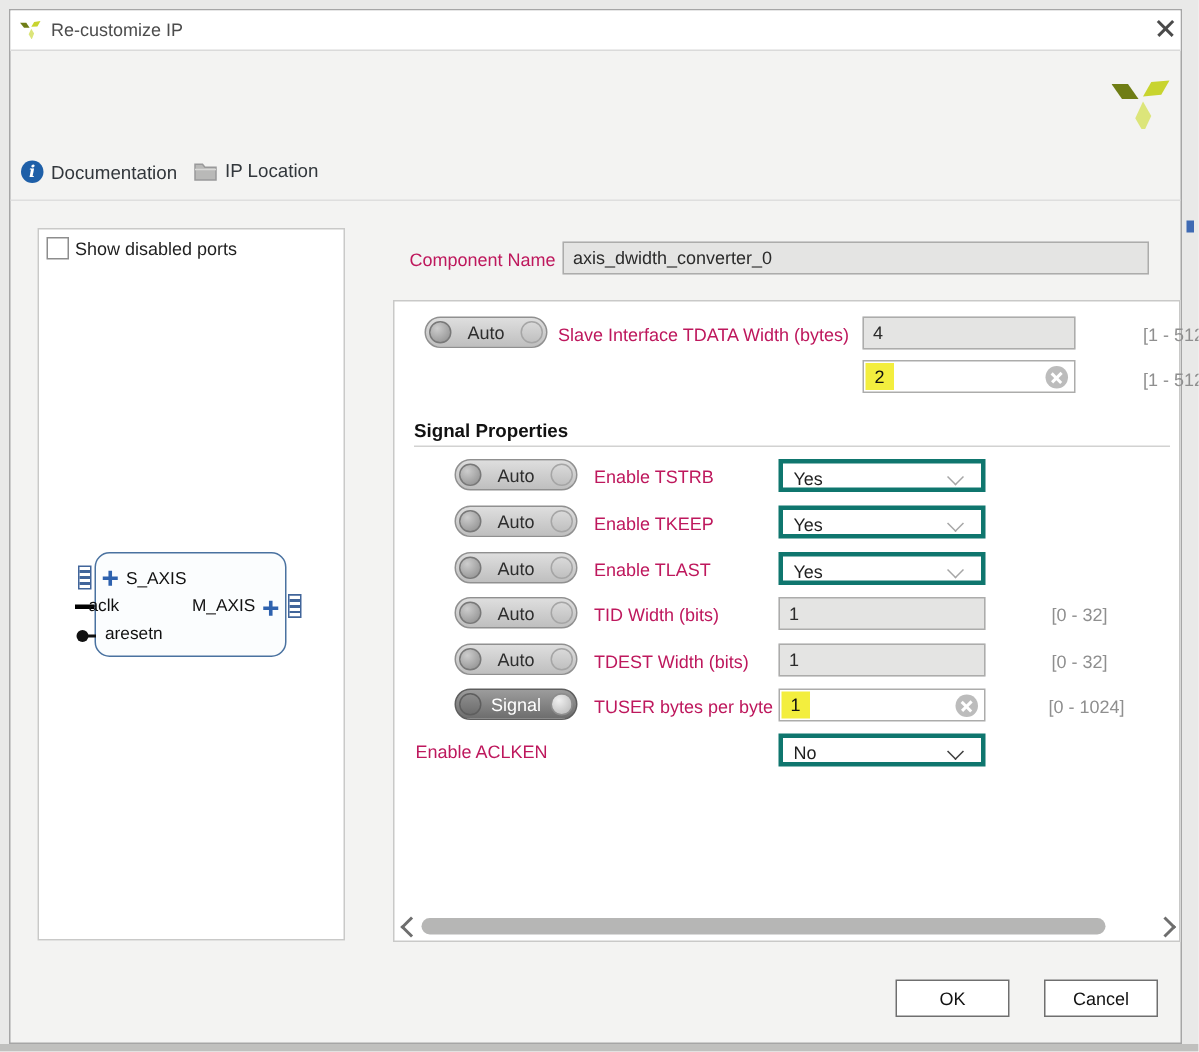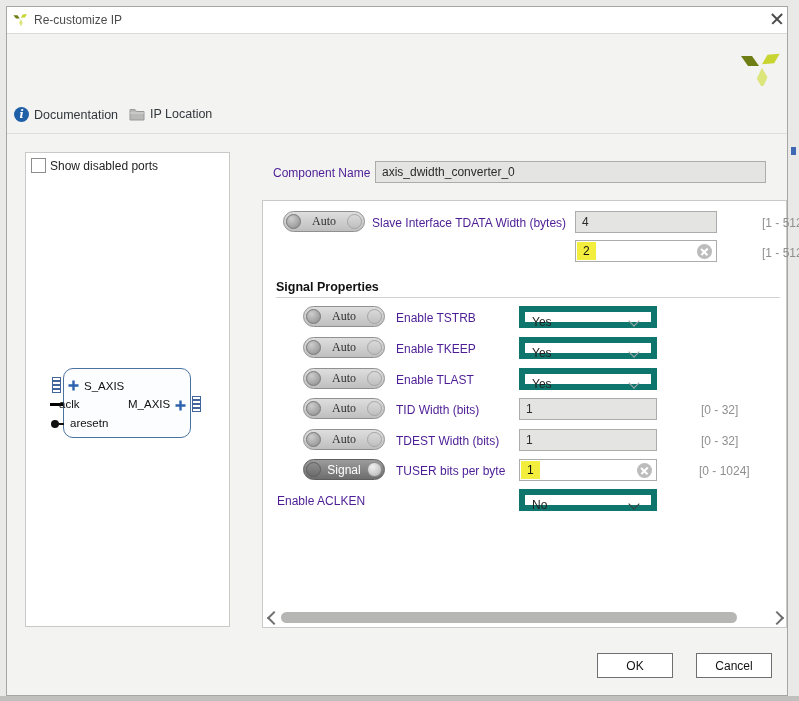--- a/index.html
+++ b/index.html
@@ -37,45 +37,45 @@
   .ip-block{left:63px;top:368px;width:128px;height:70px;border:1.4px solid #4a72a0;border-radius:10px;background:#fbfdfe;box-sizing:border-box;}
   .port-text{font-size:11.5px;color:#111;}
   .bus-icon{width:9px;height:16px;border:1px solid #41659a;box-sizing:border-box;
             background:repeating-linear-gradient(180deg,#ffffff 0 2px,#41659a 2px 4px);}
   .plus-icon svg{display:block;}
   .clk-stub{width:13px;height:3px;background:#000;}
   .rst-dot{width:8px;height:8px;border-radius:50%;background:#111;}
   .rst-bar{width:6px;height:2px;background:#111;}
 
   
-  .row-label{font-size:12px;color:#4c1d95;white-space:nowrap;}
+  .row-label{font-size:12px;color:#be185d;white-space:nowrap;}
   .field{height:22px;box-sizing:border-box;border:1px solid #acacab;font-size:12px;line-height:20px;}
   .field.disabled{background:#e4e4e3;color:#2b2b2b;padding-left:6px;}
   .field.editable{background:#ffffff;color:#111;}
   .hl{display:inline-block;margin:1px 0 0 1px;height:18px;line-height:18px;padding:0 6px;}
   .range{font-size:12px;color:#8f8f8f;white-space:nowrap;padding-left:35px;}
   .section-title{font-size:12.5px;font-weight:bold;color:#111;}
   .section-line{height:1px;background:#d2d2d1;}
 
   
   .toggle{width:82px;height:21px;border-radius:11px;display:flex;align-items:center;justify-content:space-between;
           padding:0 2px;box-sizing:border-box;cursor:pointer;}
-  .toggle.auto{background:linear-gradient(180deg,#dedede,#bfbfbf);border:1px solid #909090;font-family:Liberation Serif, serif;}
+  .toggle.auto{background:linear-gradient(180deg,#dedede,#bfbfbf);border:1px solid #909090;}
   .toggle.manual{background:linear-gradient(180deg,#9c9c9c,#6d6d6d);border:1px solid #5e5e5e;}
   .knob{width:15px;height:15px;border-radius:50%;box-sizing:border-box;flex:0 0 auto;}
   .auto .knob.strong{background:radial-gradient(circle at 35% 30%,#cdcdcd,#8b8b8b);border:1px solid #787878;}
   .auto .knob.ghost{background:linear-gradient(180deg,#d9d9d9,#c0c0c0);border:1px solid #a5a5a5;}
   .manual .knob.strong{background:radial-gradient(circle at 35% 30%,#f0f0f0,#b3b3b3);border:1px solid #8d8d8d;}
   .manual .knob.ghost{background:linear-gradient(180deg,#8d8d8d,#6d6d6d);border:1px solid #5e5e5e;}
   .tg-label{flex:1;text-align:center;font-size:12px;}
   .auto .tg-label{color:#2e2e2e;}
   .manual .tg-label{color:#fff;}
 
   
-  .dropdown{width:138px;height:22px;background:#fff;border:6px solid #0f766e;box-sizing:border-box;
+  .dropdown{width:138px;height:22px;background:#fff;border:3px solid #0f766e;box-sizing:border-box;
             font-size:12px;line-height:20px;padding-left:7px;cursor:pointer;}
   .chev{position:absolute;right:13px;top:5px;width:7px;height:7px;border-right:1.7px solid #a6a6a6;
         border-bottom:1.7px solid #a6a6a6;transform:rotate(45deg);}
   .dropdown.enabled .chev{border-color:#3d3d3d;}
 
   .clear-icon{position:absolute;right:4px;top:3px;width:15px;height:15px;border-radius:50%;background:#bcbcbc;cursor:pointer;}
   .clear-icon span{position:absolute;left:3.2px;top:6.7px;width:8.5px;height:1.6px;background:#fff;}
   .clear-icon .cx1{transform:rotate(45deg);}
   .clear-icon .cx2{transform:rotate(-45deg);}
 
@@ -243,21 +243,21 @@
   <div class="abs field disabled" style="left:519px;top:429px;width:138px">
     <span>1</span>
   </div>
   <span class="abs range" style="left:666px;top:434px">[0 - 32]</span>
 
   <div class="abs toggle manual" style="left:303px;top:459px">
     <span class="knob ghost"></span>
     <span class="tg-label">Signal</span>
     <span class="knob strong"></span>
   </div>
-  <span class="abs row-label" style="left:396px;top:464px">TUSER bits per byte</span>
+  <span class="abs row-label" style="left:396px;top:464px">TUSER bytes per byte</span>
   <div class="abs field editable" style="left:519px;top:459px;width:138px">
     <span class="hl" style="background:#f3ee3e">1</span>
     <span class="clear-icon">
         <span class="cx1"></span>
         <span class="cx2"></span>
       </span>
   </div>
   <span class="abs range" style="left:664px;top:464px">[0 - 1024]</span>
 
   <span class="abs row-label" style="left:277px;top:494px">Enable ACLKEN</span>

